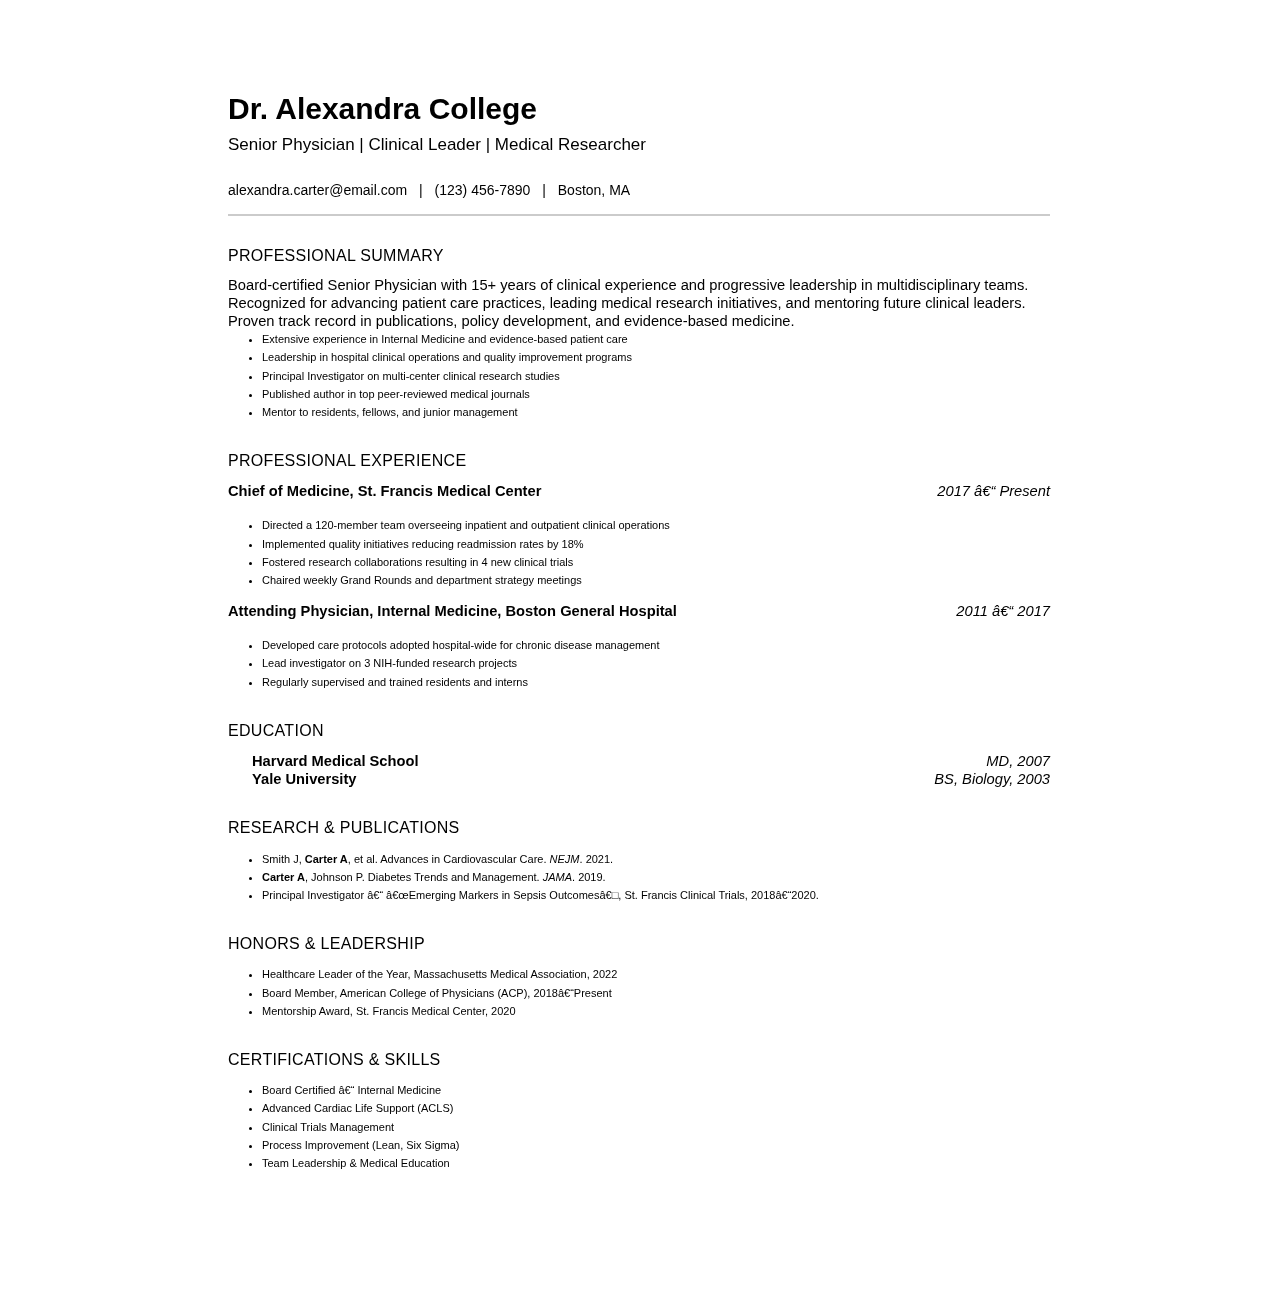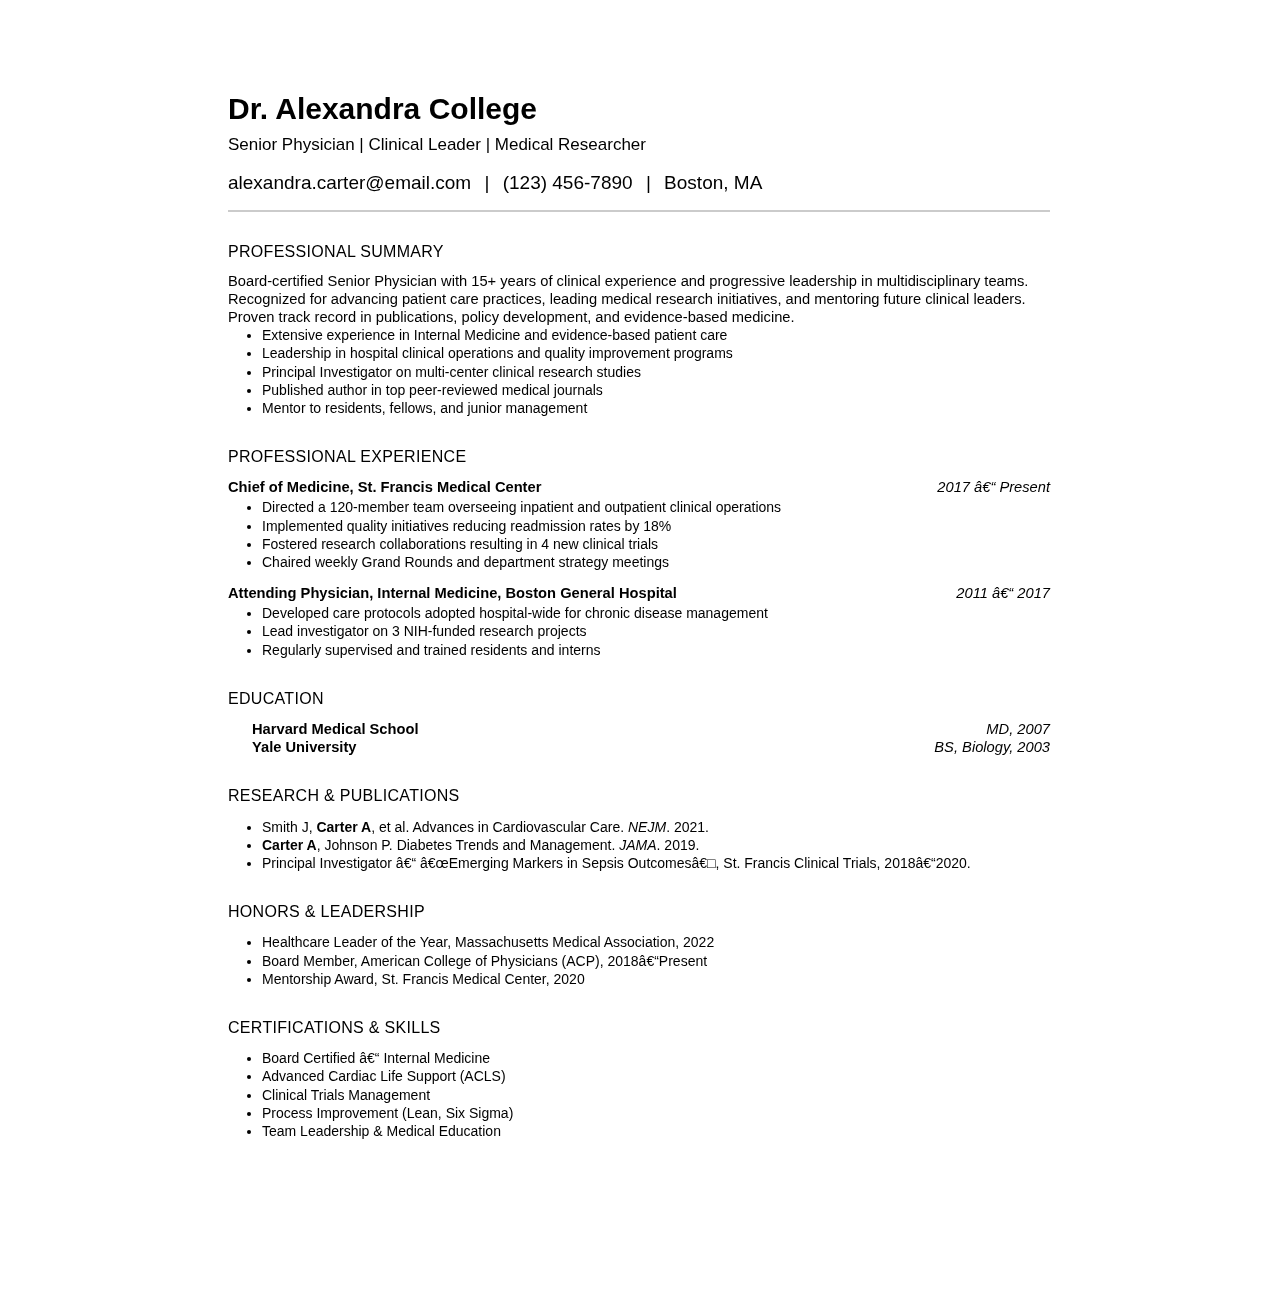--- a/index.html
+++ b/index.html
@@ -2,37 +2,37 @@
 <html><head>
 <meta charset="utf-8">
 <style>
   html,body{margin:0;padding:0;background:#ffffff;color:#000000;
     font-family:"Liberation Sans","DejaVu Sans",sans-serif;}
   body{min-height:1300px;width:1278px;}
   .page{width:822px;margin:0 auto;padding:92px 0 120px;}
 
   h1{font-size:30px;font-weight:bold;margin:0;line-height:1.1;}
   .tagline{font-size:17px;margin-top:10px;line-height:1.2;}
-  .contact{font-size:19px;margin-top:17px;line-height:1.2;}
+  .contact{font-size:14px;margin-top:27px;line-height:1.2;}
   .contact .sep{margin:0 8px;color:#000;}
   hr.divider{border:none;border-top:2px solid #cbcbcb;margin:15px 0 0;}
 
   h2{font-size:16px;font-weight:normal;margin:30px 0 12px;letter-spacing:0.3px;line-height:1.2;}
   p.body-text{font-size:14.7px;line-height:17.6px;margin:0;}
 
-  ul.blist{margin:0;padding-left:34px;font-size:14px;line-height:18.2px;}
+  ul.blist{margin:0;padding-left:34px;font-size:11px;line-height:18.2px;}
   ul.blist li{margin:0;padding:0;}
 
   .job{margin-top:0;}
   .job + .job{margin-top:13px;}
   .jobrow{display:flex;justify-content:space-between;align-items:baseline;
     font-size:14.7px;line-height:18px;}
   .jobtitle{font-weight:bold;}
   .jobdate{font-style:italic;white-space:nowrap;}
-  .job ul.blist{margin-top:2px;}
+  .job ul.blist{margin-top:16px;}
 
   .edurow{display:flex;justify-content:space-between;align-items:baseline;
     font-size:14.7px;line-height:18.2px;margin-left:24px;}
   .school{font-weight:bold;}
   .degree{font-style:italic;white-space:nowrap;}
 
   .b{font-weight:bold;}
   .i{font-style:italic;}
 </style>
 </head>

